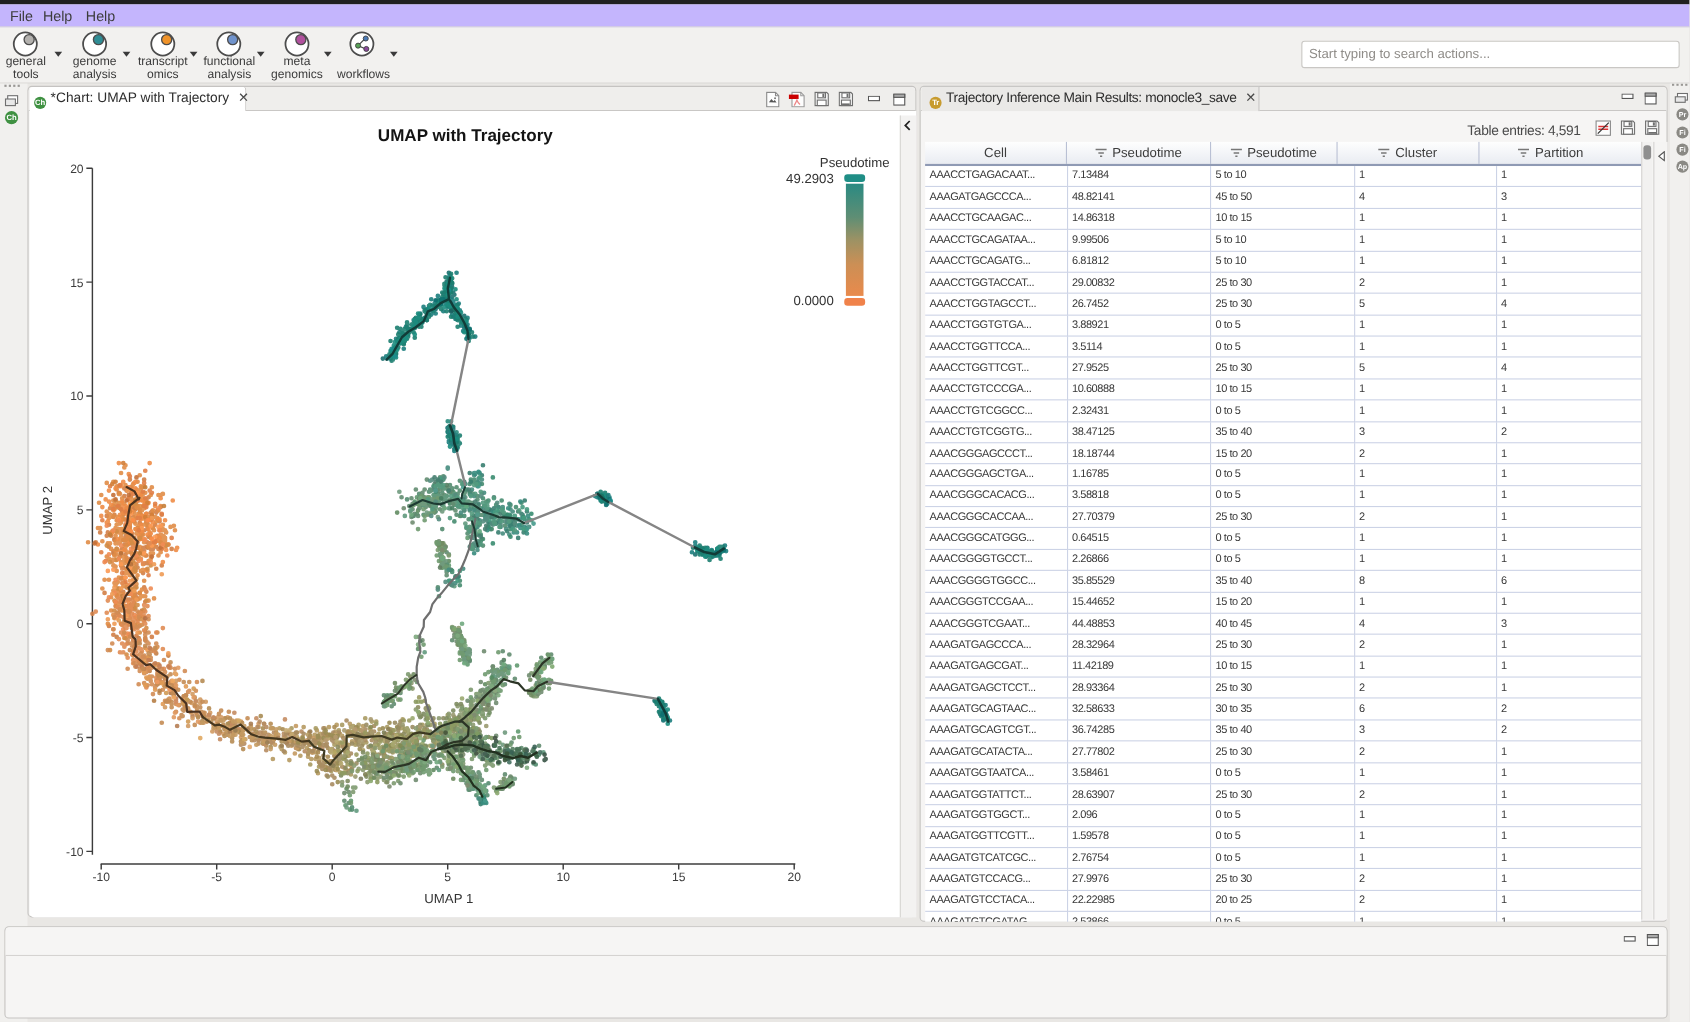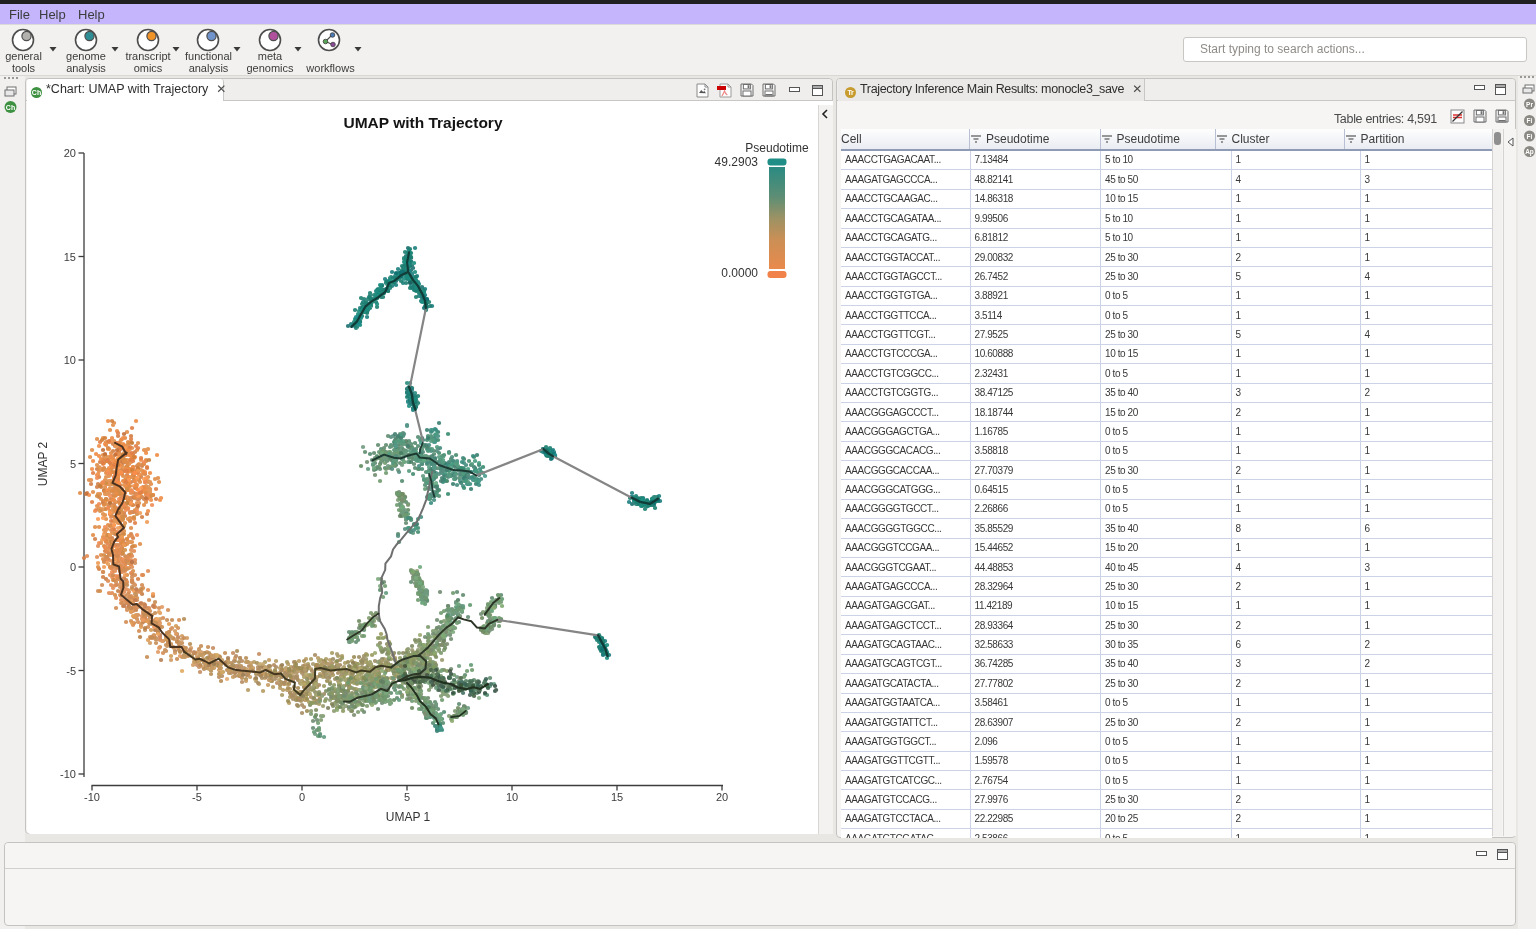--- a/index.html
+++ b/index.html
@@ -1,32 +1,32 @@
 <!DOCTYPE html>
 <html><head><meta charset="utf-8"><style>
 *{margin:0;padding:0;box-sizing:border-box}
 body{width:1536px;height:929px;overflow:hidden;background:#e9e7e4;font-family:"Liberation Sans",sans-serif;position:relative}
 .menubar{position:absolute;left:0;top:4px;width:1536px;height:21px;background:#c4b5fd;border-bottom:1px solid #dcdad7;font-size:13px;color:#3c3c3c}
 .menubar span{position:absolute;top:3px}
 .toolbar{position:absolute;left:0;top:25px;width:1536px;height:51px;background:#f2f1ef;border-bottom:1px solid #dad8d5}
 .tlab{position:absolute;top:51px;width:90px;text-align:center;font-size:11px;line-height:11.5px;color:#3b3b3b}
 .tlab span{display:block}
-.search{position:absolute;left:1183px;top:37px;width:344px;height:25px;border:1px solid #c9c7c4;border-radius:3px;background:#fff;font-size:12px;color:#8f8c88;line-height:23px;padding-left:16px}
+.search{position:absolute;left:1183px;top:37px;width:344px;height:25px;border:1px solid #c9c7c4;border-radius:3px;background:#fff;font-size:12px;color:#8f8c88;line-height:23px;padding-left:6px}
 .dock{position:absolute;top:76px;bottom:0;background:#f1f0ee}
 .panel{position:absolute;background:#f6f5f4;border:1px solid #c5c3c1;border-radius:4px}
 .tabbar{position:absolute;left:0;right:0;top:0;height:22px;background:#efeeec;border-bottom:1px solid #c9c7c5;border-radius:4px 4px 0 0}
 .tab{position:absolute;top:0;height:22px;font-size:12.5px;color:#2e2e2e;line-height:21px;white-space:nowrap}
 .x{color:#4a4a4a;font-size:12px;padding-left:8px}
 .ic{display:inline-block;width:11px;height:11px;border-radius:50%;color:#fff;font-size:7px;font-weight:bold;text-align:center;line-height:11px;vertical-align:-2px;margin-right:4px}
 .ch{background:#3f9142}
 .tr{background:#c79b2e}
 table{border-collapse:collapse;table-layout:fixed;width:651px;font-size:10px;color:#383838;background:#fff;letter-spacing:-0.4px}
 td{height:19.38px;padding:0 0 0 4px;border-right:1px solid #ccd3e6;border-bottom:1px solid #ccd3e6;overflow:hidden;white-space:nowrap}
 .hdr{position:absolute;left:4px;top:50px;width:651px;height:21.5px;background:linear-gradient(#fefefe,#e9ecf2);border-bottom:2px solid #8f9ab4;display:flex;font-size:12px;color:#3d3d3d}
-.hdr div{border-right:1px solid #b9c0d4;line-height:20px}
+.hdr div{border-right:1px solid #b9c0d4;text-align:center;line-height:20px}
 .tk{font:11px "Liberation Sans",sans-serif;fill:#3c3c3c}
 .al{font:12px "Liberation Sans",sans-serif;fill:#333}
 .mini{position:absolute}
 </style></head><body>
 <div style="position:absolute;left:0;top:0;width:1536px;height:4px;background:#202020"></div>
 <div class="menubar">
     <span style="left:9px">File</span>
     <span style="left:39px">Help</span>
     <span style="left:78px">Help</span>
   </div>

